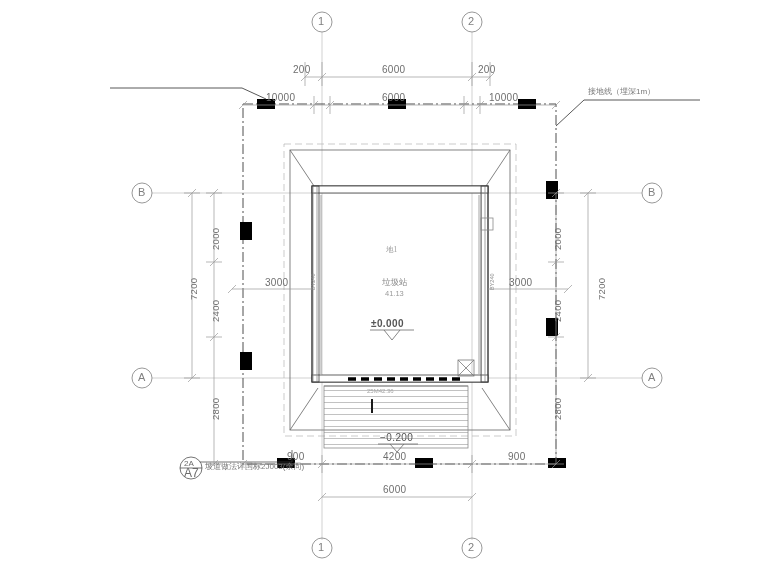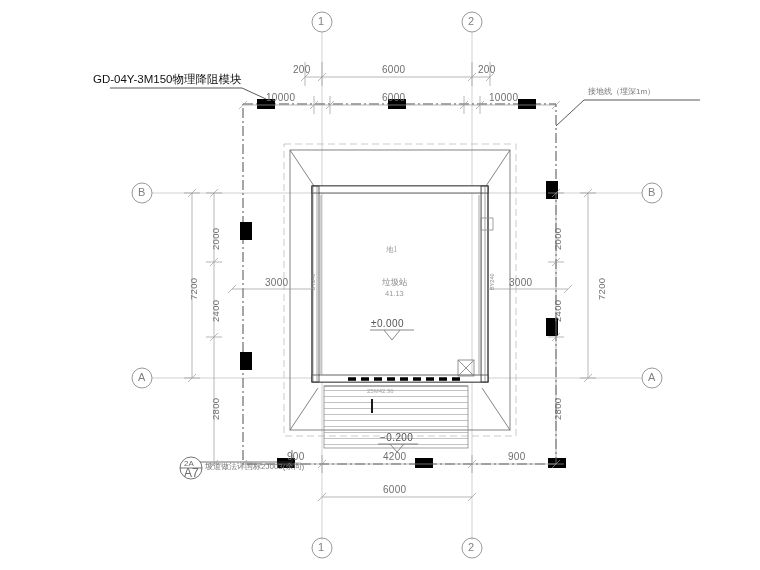--- a/index.html
+++ b/index.html
@@ -206,21 +206,20 @@
     </g>
 
     <g stroke="#6a6a6a" stroke-width="0.8" fill="none">
       <line x1="370" y1="330" x2="414" y2="330"></line>
       <path d="M384,330 L392,340 L400,330"></path>
       <line x1="378" y1="444" x2="418" y2="444"></line>
       <path d="M390,444 L397,452 L404,444"></path>
     </g>
   </svg>
 
-  <div class="t note" style="left:93px;top:72px;">GD-04Y-3M150物理降阻模块</div>
 
   <div class="t cn" style="left:588px;top:86px;">接地线（埋深1m）</div>
 
   <div class="t cn" style="left:205px;top:461px;">坡道做法详国标2J003(余同)</div>
   <div class="t tiny" style="left:184px;top:459px;font-size:8px;color:#6a6a6a;">2A</div>
   <div class="t tiny" style="left:184px;top:466px;font-size:12px;color:#6a6a6a;">A7</div>
 
   <div class="t grid-lbl" style="left:318px;top:15px;">1</div>
   <div class="t grid-lbl" style="left:468px;top:15px;">2</div>
   <div class="t grid-lbl" style="left:318px;top:541px;">1</div>
@@ -254,17 +253,17 @@
   <div class="t dim" style="left:383px;top:451px;">4200</div>
   <div class="t dim" style="left:508px;top:451px;">900</div>
   <div class="t dim" style="left:383px;top:484px;">6000</div>
 
   <div class="t tinyv" style="left:310px;top:290px;">BY240</div>
   <div class="t tinyv" style="left:489px;top:290px;">BY240</div>
 
   <div class="t ctr" style="left:386px;top:245px;">地1</div>
   <div class="t" style="left:382px;top:277px;font-size:8.5px;color:#8a8a8a;">垃圾站</div>
   <div class="t" style="left:385px;top:289px;font-size:7.5px;color:#9a9a9a;">41.13</div>
-  <div class="t lvl" style="left:371px;top:318px;">±0.000</div>
+  <div class="t lvl" style="left:371px;top:318px;font-weight:bold;">±0.000</div>
   <div class="t lvl" style="left:380px;top:432px;">−0.200</div>
   <div class="t" style="left:367px;top:388px;font-size:6px;color:#a5a5a5;">25M42.36</div>
 
 </div>
 
 </body></html>

